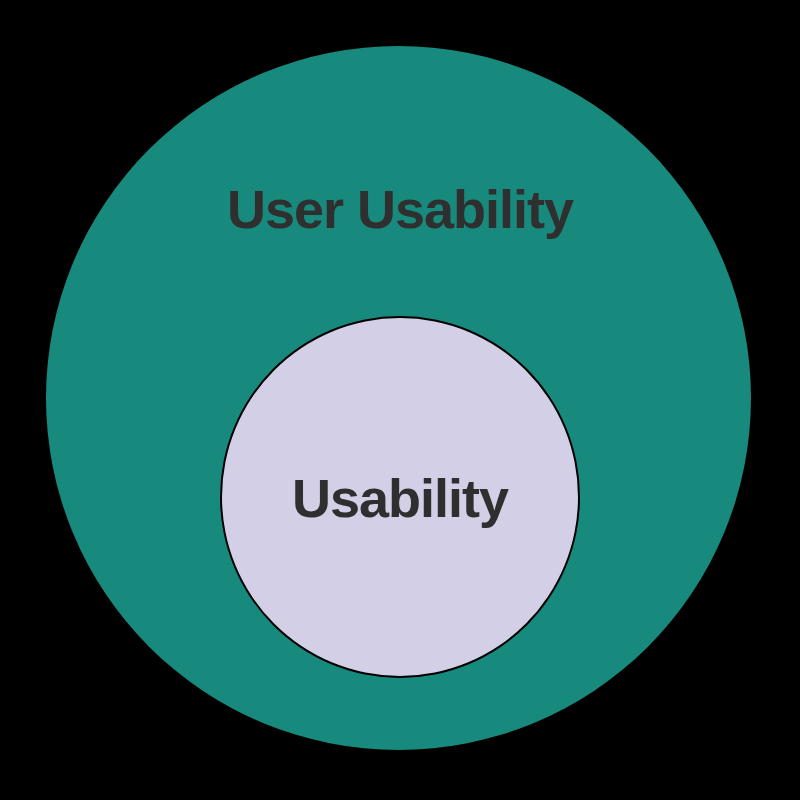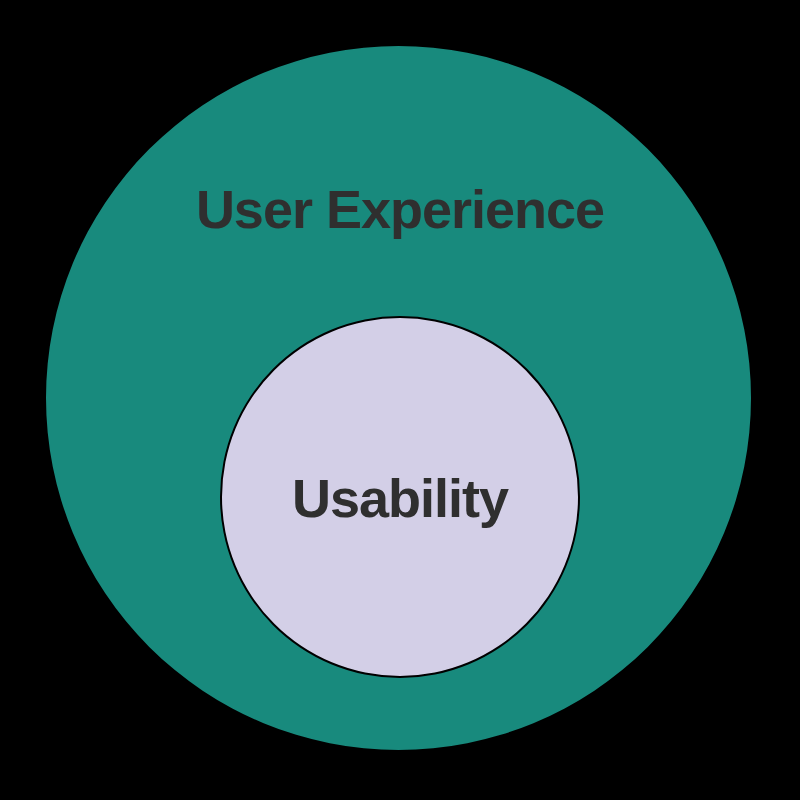--- a/index.html
+++ b/index.html
@@ -56,17 +56,17 @@
 </style>
 </head>
 <body>
 
 <div class="canvas" style="background-color: rgb(0, 0, 0);">
 
   <div class="circle outer" style="background-color: rgb(24, 138, 125); border-color: rgb(0, 0, 0);"></div>
 
   <div class="circle inner" style="background-color: rgb(211, 207, 231); border-color: rgb(0, 0, 0);"></div>
 
-  <div class="label outer-label" style="color: rgb(47, 47, 47);">User Experience</div>
+  <div class="label outer-label" style="color: rgb(47, 47, 47);">User Usability</div>
 
   <div class="label inner-label" style="color: rgb(47, 47, 47);">Usability</div>
 
 </div>
 
 </body></html>

